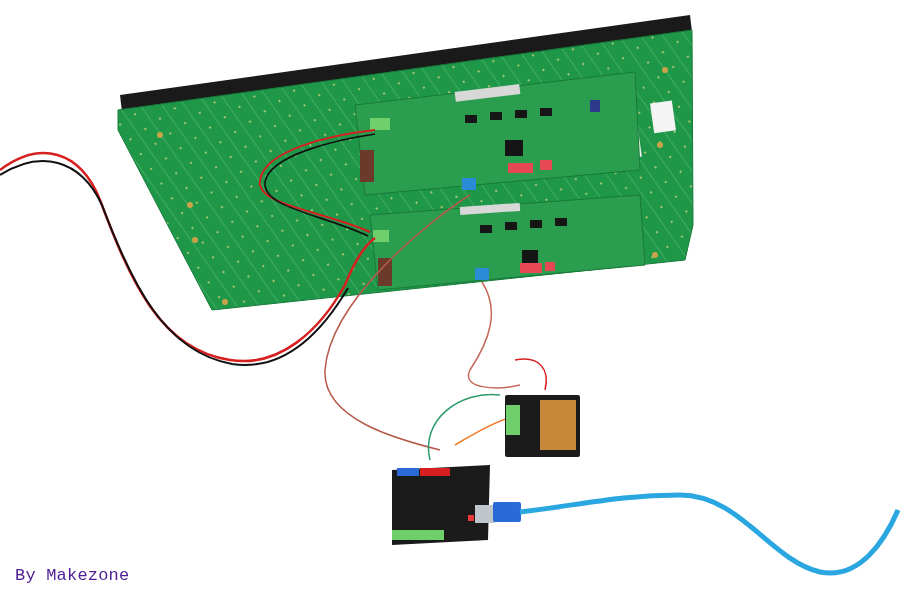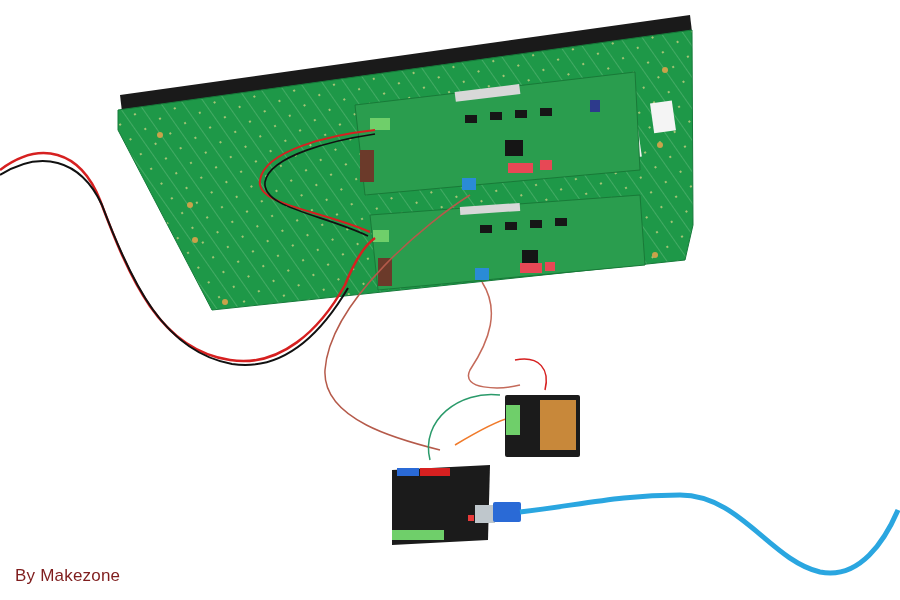--- a/index.html
+++ b/index.html
@@ -1,18 +1,18 @@
 <!DOCTYPE html>
 <html><head>
 <meta charset="utf-8">
 <style>
   html,body{margin:0;padding:0;}
   body{width:900px;height:600px;background:#ffffff;position:relative;overflow:hidden;font-family:"Liberation Sans",sans-serif;}
   .scene{position:absolute;left:0;top:0;width:900px;height:600px;}
-  .caption{position:absolute;left:15px;top:566px;font-family:Liberation Sans, sans-serif;font-size:17px;color:#7f1d1d;letter-spacing:0.2px;}
+  .caption{position:absolute;left:15px;top:566px;font-family:Liberation Mono, monospace;font-size:17px;color:#4c1d95;letter-spacing:0.2px;}
 </style>
 </head>
 <body>
 
 <div class="scene">
   <svg width="900" height="600" viewBox="0 0 900 600">
     <defs>
       <pattern id="diag" width="18" height="18" patternUnits="userSpaceOnUse" patternTransform="rotate(-35)">
         <rect width="18" height="18" fill="#1e9848"></rect>
         <line x1="0" y1="0" x2="0" y2="18" stroke="#c9e8c9" stroke-width="0.8" opacity="0.55"></line>

